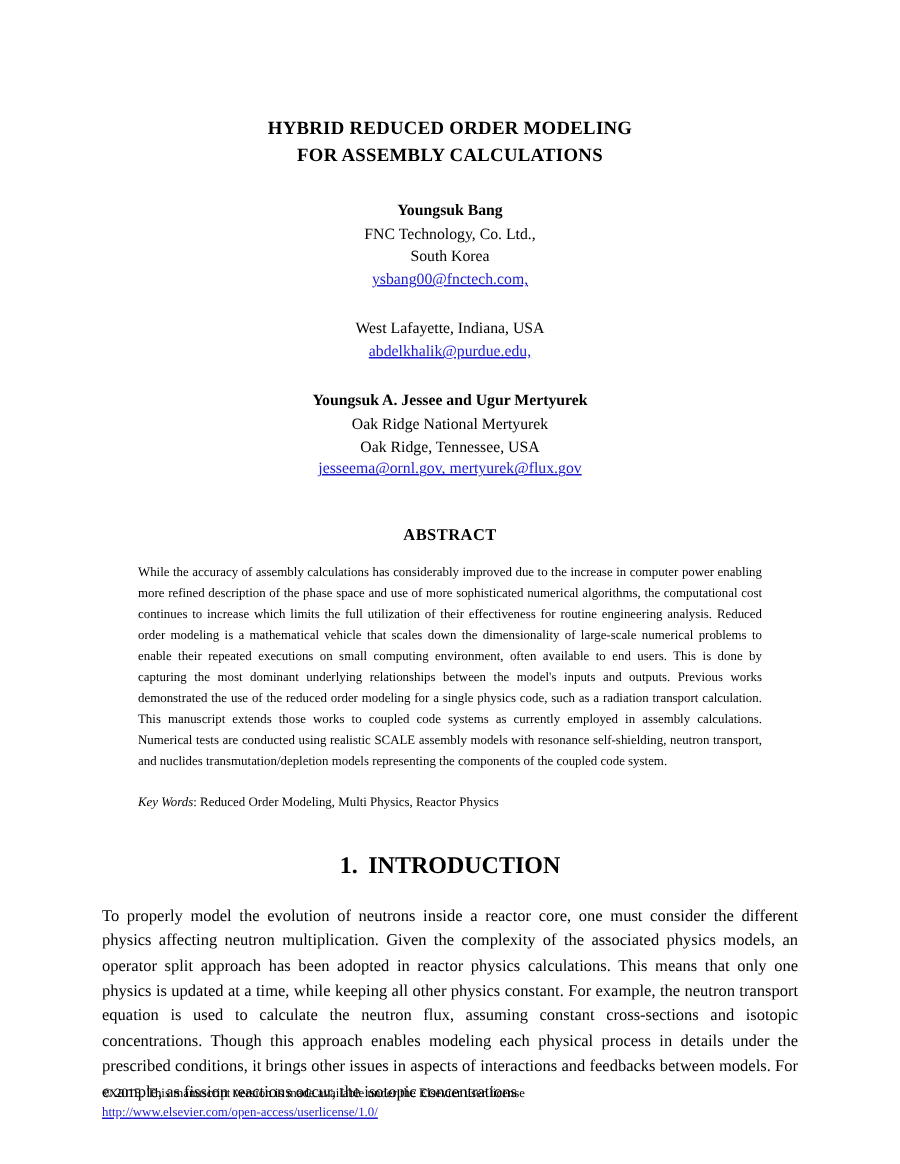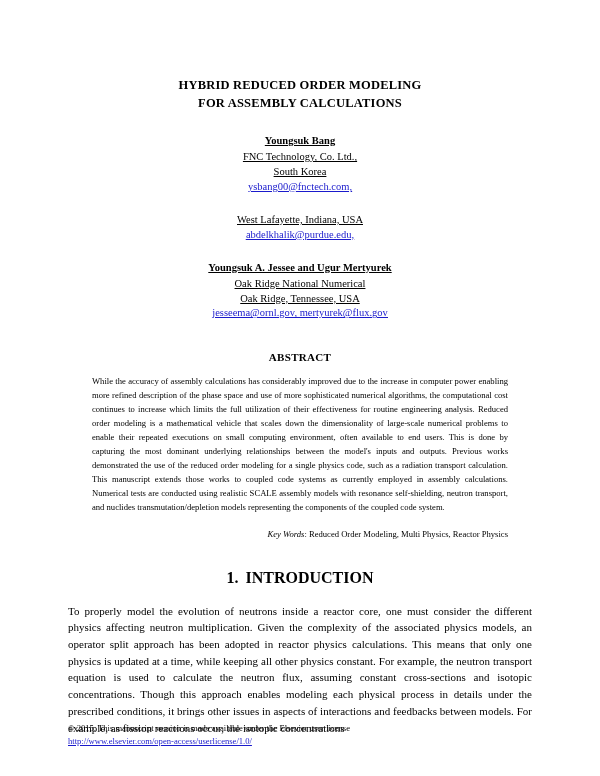--- a/index.html
+++ b/index.html
@@ -30,21 +30,20 @@
     letter-spacing: 0.2px;
     margin: 16px 0 0 0;
   }
   .title-line { display: block; }
 
   .author-block {
     text-align: center;
     margin-top: 22px;
     font-size: 10.5px;
     line-height: 1.42;
-    text-decoration: underline;
   }
   .author-block.second { margin-top: 18px; }
   .author-block.third { margin-top: 18px; }
 
   .author-name {
     font-weight: bold;
     font-size: 10.5px;
     display: block;
     margin-bottom: 1px;
   }
@@ -65,21 +64,21 @@
   }
   .abstract-body {
     font-size: 8.6px;
     line-height: 1.62;
     text-align: justify;
     margin: 0 24px;
   }
   .keywords {
     font-size: 8.6px;
     margin: 14px 24px 0 24px;
-    text-align: right;
+    text-align: left;
   }
   .keywords i { font-style: italic; }
 
   .section-heading {
     text-align: center;
     font-weight: bold;
     font-size: 16px;
     margin-top: 30px;
     margin-bottom: 16px;
   }
@@ -120,21 +119,21 @@
     <span class="email-line">ysbang00@fnctech.com,</span>
   </div>
 
   <div class="author-block second">
     <span class="author-line">West Lafayette, Indiana, USA</span>
     <span class="email-line">abdelkhalik@purdue.edu,</span>
   </div>
 
   <div class="author-block third">
     <span class="author-name">Youngsuk A. Jessee and Ugur Mertyurek</span>
-    <span class="author-line">Oak Ridge National Numerical</span>
+    <span class="author-line">Oak Ridge National Mertyurek</span>
     <span class="author-line">Oak Ridge, Tennessee, USA</span>
     <span class="email-line">jesseema@ornl.gov, mertyurek@flux.gov</span>
   </div>
 
   <div class="abstract-heading">ABSTRACT</div>
 
   <p class="abstract-body">While the accuracy of assembly calculations has considerably improved due to the increase in computer power enabling more refined description of the phase space and use of more sophisticated numerical algorithms, the computational cost continues to increase which limits the full utilization of their effectiveness for routine engineering analysis. Reduced order modeling is a mathematical vehicle that scales down the dimensionality of large-scale numerical problems to enable their repeated executions on small computing environment, often available to end users. This is done by capturing the most dominant underlying relationships between the model's inputs and outputs. Previous works demonstrated the use of the reduced order modeling for a single physics code, such as a radiation transport calculation. This manuscript extends those works to coupled code systems as currently employed in assembly calculations. Numerical tests are conducted using realistic SCALE assembly models with resonance self-shielding, neutron transport, and nuclides transmutation/depletion models representing the components of the coupled code system.</p>
 
   <p class="keywords"><i>Key Words</i><span>: Reduced Order Modeling, Multi Physics, Reactor Physics</span></p>
 

